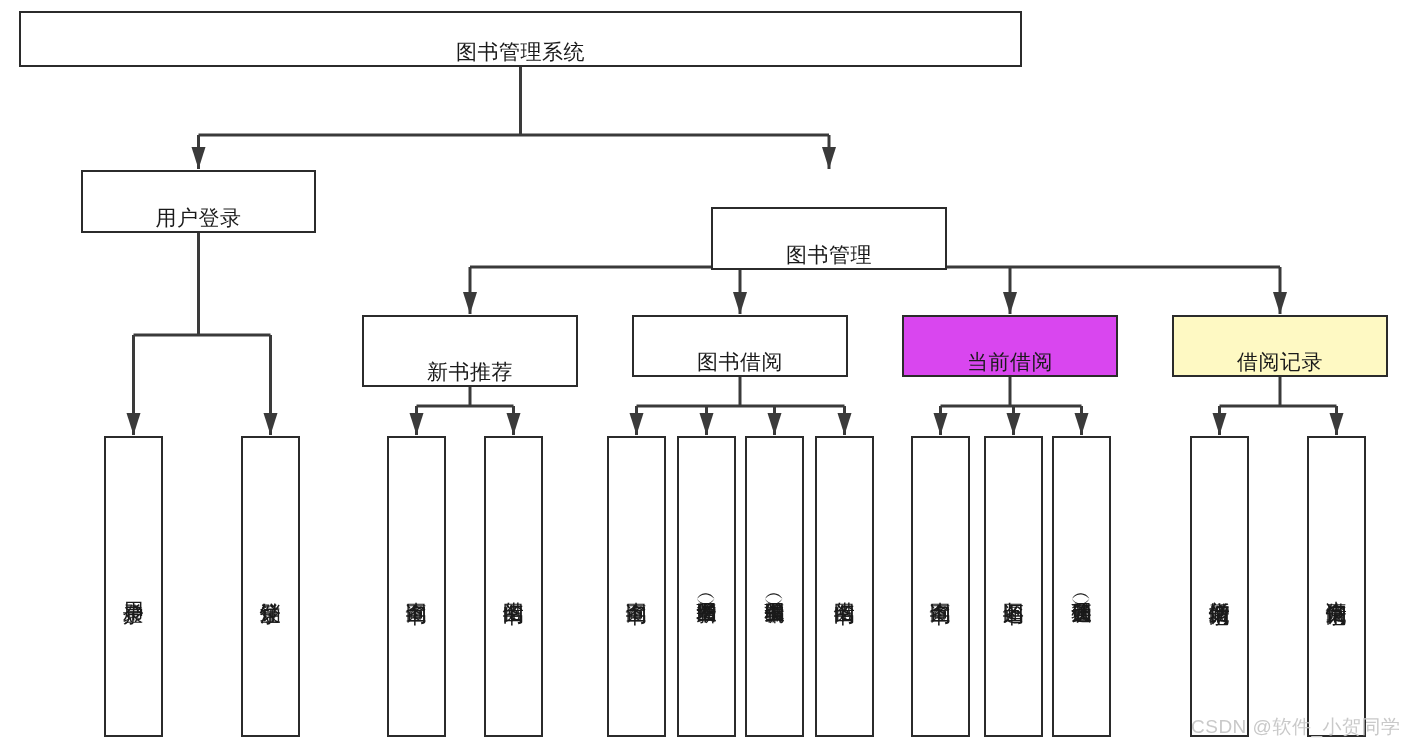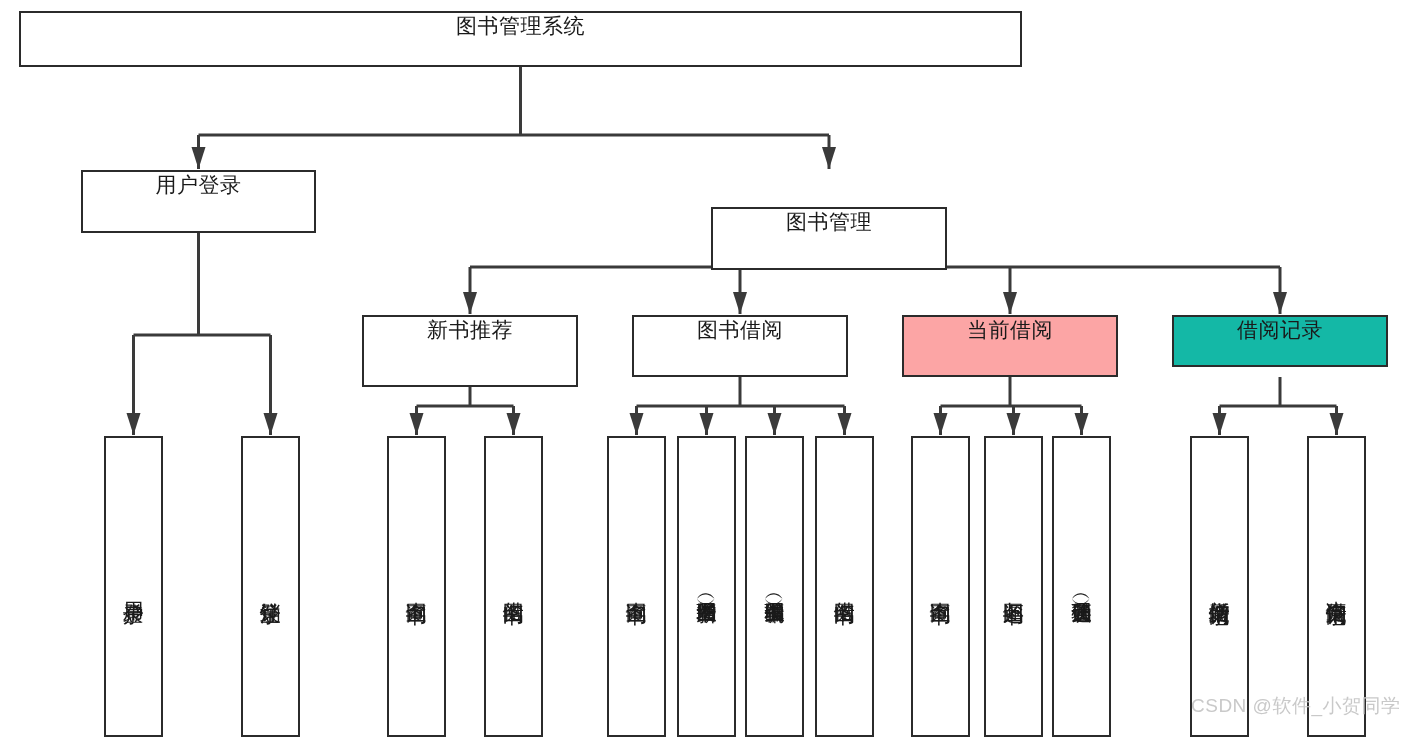--- a/index.html
+++ b/index.html
@@ -23,21 +23,21 @@
     top: 0;
     width: 1405px;
     height: 747px;
   }
   .node {
     position: absolute;
     box-sizing: border-box;
     background: #ffffff;
     border: 2px solid #2b2b2b;
     display: flex;
-    align-items: flex-start;
+    align-items: flex-end;
     justify-content: center;
     color: #1a1a1a;
   }
   .node-label {
     display: block;
     text-align: center;
     line-height: 1.25;
     white-space: nowrap;
   }
   .node.horizontal .node-label {
@@ -138,24 +138,24 @@
       </div>
       <div class="node horizontal" style="left: 711px; top: 170px; width: 236px; height: 63px; border-color: rgb(43, 43, 43); background: rgb(255, 255, 255); color: rgb(26, 26, 26); margin-top: 37px;">
         <span class="node-label">图书管理</span>
       </div>
       <div class="node horizontal" style="left: 362px; top: 315px; width: 216px; height: 72px; border-color: rgb(43, 43, 43); background: rgb(255, 255, 255); color: rgb(26, 26, 26);">
         <span class="node-label">新书推荐</span>
       </div>
       <div class="node horizontal" style="left: 632px; top: 315px; width: 216px; height: 62px; border-color: rgb(43, 43, 43); background: rgb(255, 255, 255); color: rgb(26, 26, 26);">
         <span class="node-label">图书借阅</span>
       </div>
-      <div class="node horizontal" style="left: 902px; top: 315px; width: 216px; height: 62px; border-color: rgb(43, 43, 43); background: #fca5a5; color: rgb(26, 26, 26);">
+      <div class="node horizontal" style="left: 902px; top: 315px; width: 216px; height: 62px; border-color: rgb(43, 43, 43); background: #d946ef; color: rgb(26, 26, 26);">
         <span class="node-label">当前借阅</span>
       </div>
-      <div class="node horizontal" style="left: 1172px; top: 315px; width: 216px; height: 52px; border-color: rgb(43, 43, 43); background: #14b8a6; color: rgb(26, 26, 26);">
+      <div class="node horizontal" style="left: 1172px; top: 315px; width: 216px; height: 62px; border-color: rgb(43, 43, 43); background: #fef9c3; color: rgb(26, 26, 26);">
         <span class="node-label">借阅记录</span>
       </div>
       <div class="node vertical" style="left: 104px; top: 436px; width: 59px; height: 301px; border-color: rgb(43, 43, 43); background: rgb(255, 255, 255); color: rgb(26, 26, 26);">
         <span class="node-label">用户登录</span>
       </div>
       <div class="node vertical" style="left: 241px; top: 436px; width: 59px; height: 301px; border-color: rgb(43, 43, 43); background: rgb(255, 255, 255); color: rgb(26, 26, 26);">
         <span class="node-label">注销登录</span>
       </div>
       <div class="node vertical" style="left: 387px; top: 436px; width: 59px; height: 301px; border-color: rgb(43, 43, 43); background: rgb(255, 255, 255); color: rgb(26, 26, 26);">
         <span class="node-label">查询图书</span>
@@ -184,14 +184,14 @@
       <div class="node vertical long" style="left: 1052px; top: 436px; width: 59px; height: 301px; border-color: rgb(43, 43, 43); background: rgb(255, 255, 255); color: rgb(26, 26, 26);">
         <span class="node-label">确认归还（管理员）</span>
       </div>
       <div class="node vertical" style="left: 1190px; top: 436px; width: 59px; height: 301px; border-color: rgb(43, 43, 43); background: rgb(255, 255, 255); color: rgb(26, 26, 26);">
         <span class="node-label">新增借阅记录</span>
       </div>
       <div class="node vertical" style="left: 1307px; top: 436px; width: 59px; height: 301px; border-color: rgb(43, 43, 43); background: rgb(255, 255, 255); color: rgb(26, 26, 26);">
         <span class="node-label">查询借阅记录</span>
       </div>
     </div>
-  <div class="watermark" style="left:1191px; top:693px;">CSDN @软件_小贺同学</div>
+  <div class="watermark" style="left:1191px; top:714px;">CSDN @软件_小贺同学</div>
 </div>
 
 </body></html>

